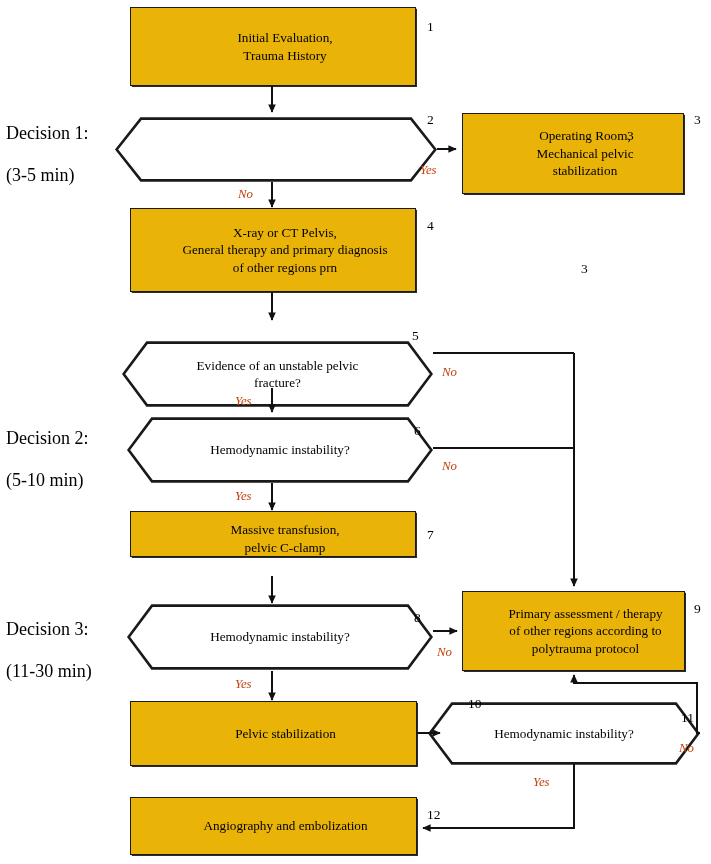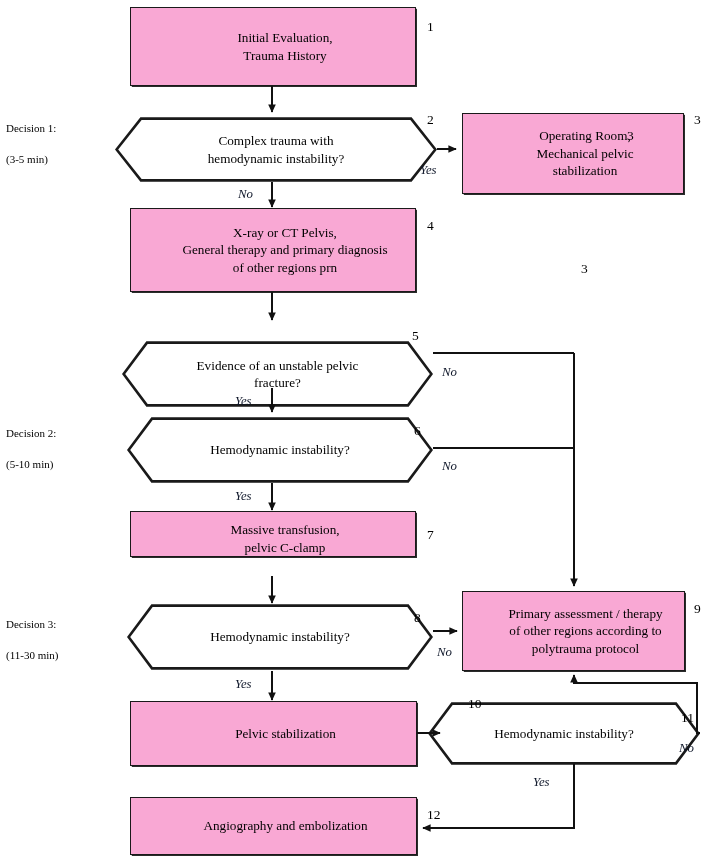--- a/index.html
+++ b/index.html
@@ -22,21 +22,21 @@
     box-sizing:border-box;
     display:flex;
     align-items:center;
     justify-content:center;
     text-align:center;
     line-height:1.32;
     font-size:13.2px;
   }
   .rectnode{
     border:1.6px solid #1a1a1a;
-    background:#f9a8d4;
+    background:#eab308;
     box-shadow:1.4px 1.4px 0 -0.4px #2b2b2b;
     padding-left:24px;
   }
   .hexnode{
     background:#ffffff;
   }
   .hexnode .hexsvg{
     position:absolute;
     left:0; top:0;
     width:100%; height:100%;
@@ -55,29 +55,29 @@
     font-family:"Liberation Serif","DejaVu Serif",serif;
     color:#000;
     line-height:1;
     z-index:6;
   }
   
   .edgelabel{
     position:absolute;
     font-style:italic;
     font-size:12.8px;
-    color:#0f172a;
+    color:#c2410c;
     line-height:1;
     z-index:6;
     white-space:nowrap;
   }
   
   .sidelabel{
     position:absolute;
-    font-size:11px;
+    font-size:18px;
     line-height:1.55;
     color:#000;
     white-space:nowrap;
     z-index:6;
   }
   
   #wires{
     position:absolute;
     left:0; top:0;
     width:711px; height:864px;
@@ -157,24 +157,20 @@
       <span class="nodetext">Initial Evaluation,</span>
       <span class="nodetext">Trauma History</span>
     </div>
   </div>
   <div class="stepnum" style="left:427px; top:20px;">1</div>
 
   <div class="node hexnode" style="left:115px; top:117px; width:322px; height:65px;">
     <svg class="hexsvg" viewBox="0 0 322 65" preserveAspectRatio="none" xmlns="http://www.w3.org/2000/svg">
       <polygon points="1.6,32.5 26,1.6 296,1.6 320.4,32.5 296,63.4 26,63.4" fill="#ffffff" stroke="#1a1a1a" stroke-width="2.6" vector-effect="non-scaling-stroke"></polygon>
     </svg>
-    <div class="hexlabel">
-      <span class="nodetext">Complex trauma with</span>
-      <span class="nodetext">hemodynamic instability?</span>
-    </div>
   </div>
   <div class="stepnum" style="left:427px; top:113px;">2</div>
   <div class="edgelabel" style="left:420px; top:164px;">Yes</div>
   <div class="edgelabel" style="left:238px; top:188px;">No</div>
 
   <div class="node rectnode" style="left:462px; top:113px; width:222px; height:81px;">
     <div>
       <span class="nodetext">Operating Room,</span>
       <span class="nodetext">Mechanical pelvic</span>
       <span class="nodetext">stabilization</span>

